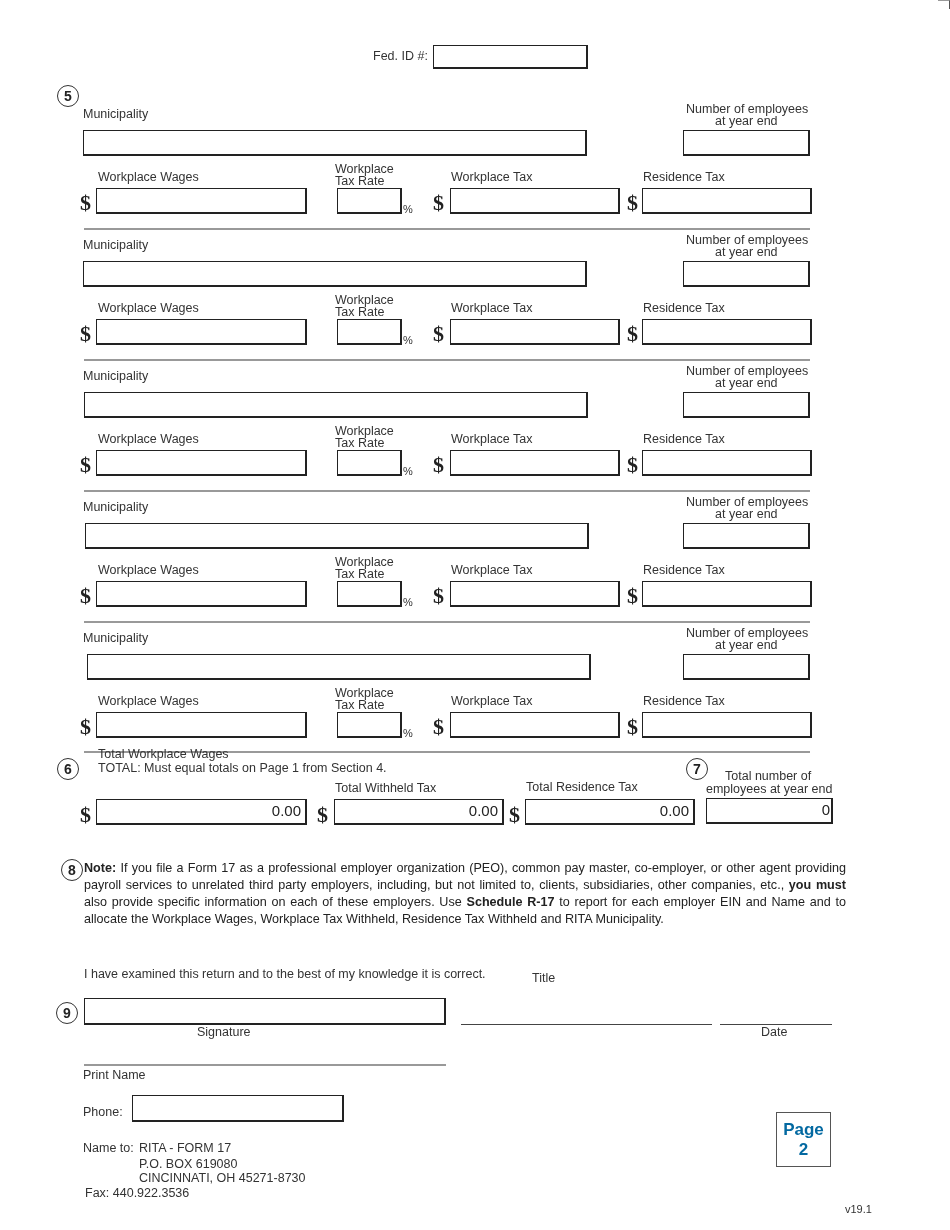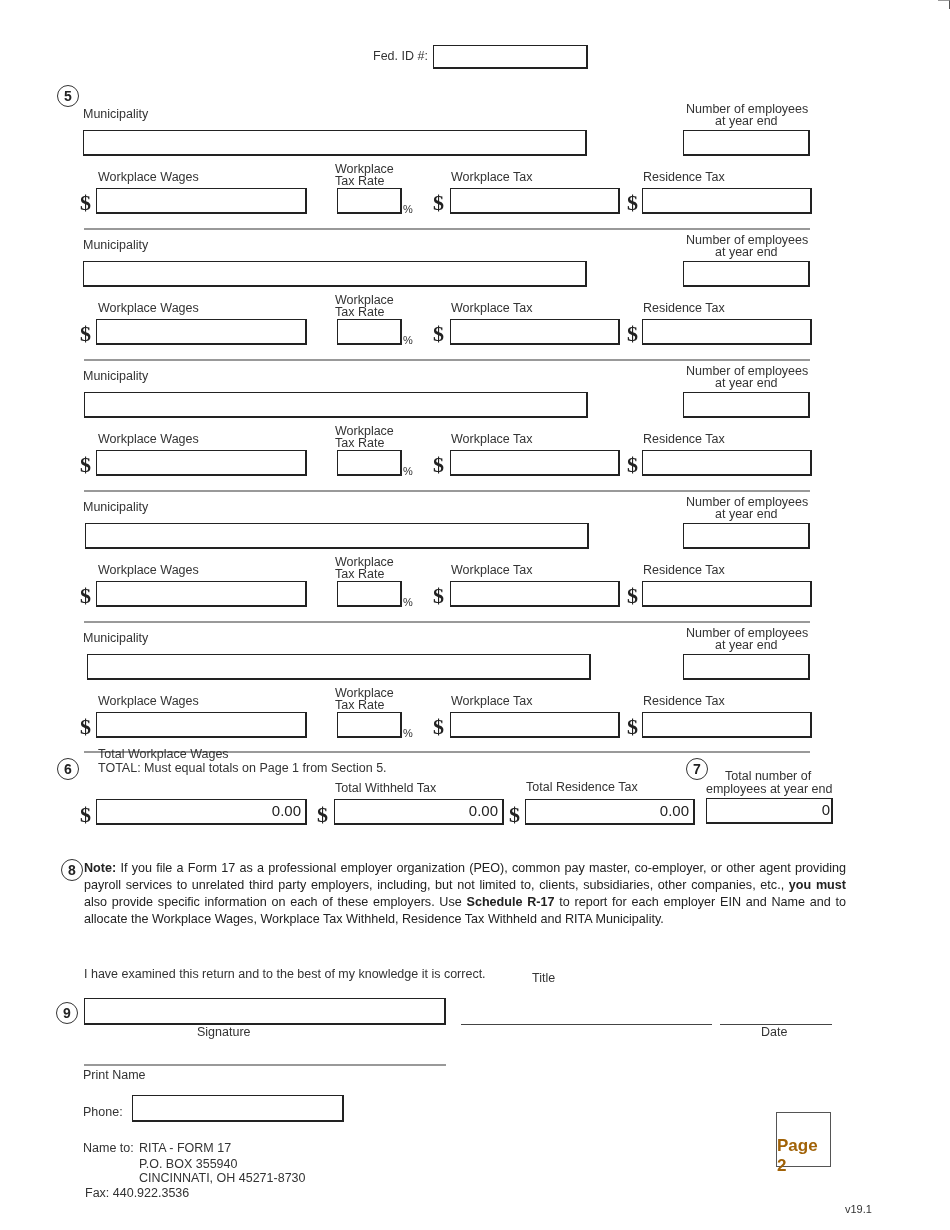--- a/index.html
+++ b/index.html
@@ -8,21 +8,21 @@
   .lbl { position:absolute; font-size:12.5px; color:#333; white-space:nowrap; }
   .lbl2 { position:absolute; font-size:12.5px; color:#333; line-height:12px; }
   .box { position:absolute; border:1.5px solid #222; border-right-width:2px; border-bottom-width:2px; background:#fff; box-sizing:border-box; }
   .dollar { position:absolute; font-family:"Liberation Serif", serif; font-weight:bold; font-size:22px; color:#222; }
   .pct { position:absolute; font-size:11px; color:#333; }
   .circ { position:absolute; width:20px; height:20px; border:1.3px solid #333; border-radius:50%; font-weight:bold; font-size:14px; text-align:center; line-height:20px; color:#222; }
   .hr { position:absolute; height:1.5px; background:#999; }
   .val { position:absolute; right:4px; top:2px; font-size:15px; color:#222; }
   .line { position:absolute; height:1px; background:#444; }
   .note { position:absolute; left:84px; top:860px; width:762px; font-size:12.6px; line-height:17px; color:#222; text-align:justify; }
-  .pagebox { position:absolute; left:776px; top:1112px; width:55px; height:55px; border:1.3px solid #555; box-sizing:border-box; text-align:left; font-weight:bold; font-size:17px; line-height:20px; padding-top:23px; color:#a16207; }
+  .pagebox { position:absolute; left:776px; top:1112px; width:55px; height:55px; border:1.3px solid #555; box-sizing:border-box; text-align:center; font-weight:bold; font-size:17px; line-height:20px; padding-top:7px; color:#0369a1; }
 </style>
 </head>
 <body>
 
 <div class="abs" style="left:938px;top:0;width:11px;height:8px;border-top:1px solid #999;border-right:1px solid #555;"></div>
 
 <span class="lbl" style="left:373px;top:49px;">Fed. ID #:</span>
 <div class="box" style="left:433px;top:45px;width:155px;height:24px;"><span></span></div>
 
 <div class="circ" style="left:57px;top:85px;">5</div>
@@ -150,21 +150,21 @@
 
       <span class="lbl" style="left:643px;top:70px;">Residence Tax</span>
       <span class="dollar" style="left:627px;top:90px;">$</span>
       <div class="box" style="left:642px;top:88px;width:170px;height:26px;"><span></span></div>
 
     </div>
   </div>
 
 <div class="hr" style="left:84px;top:751px;width:726px;"></div>
 <div class="circ" style="left:57px;top:758px;">6</div>
-<span class="lbl" style="left:98px;top:761px;">TOTAL: Must equal totals on Page 1 from Section 5.</span>
+<span class="lbl" style="left:98px;top:761px;">TOTAL: Must equal totals on Page 1 from Section 4.</span>
 
 <span class="lbl" style="left:98px;top:747px;">Total Workplace Wages</span>
 <span class="dollar" style="left:80px;top:802px;">$</span>
 <div class="box" style="left:96px;top:799px;width:211px;height:26px;">
     <span class="val">0.00</span>
   </div>
 
 <span class="lbl" style="left:335px;top:781px;">Total Withheld Tax</span>
 <span class="dollar" style="left:317px;top:802px;">$</span>
 <div class="box" style="left:334px;top:799px;width:170px;height:26px;">
@@ -198,21 +198,21 @@
 <span class="lbl" style="left:761px;top:1025px;">Date</span>
 
 <div class="line" style="left:84px;top:1064px;width:362px;background:#999;height:1.5px;"></div>
 <span class="lbl" style="left:83px;top:1068px;">Print Name</span>
 
 <span class="lbl" style="left:83px;top:1105px;">Phone:</span>
 <div class="box" style="left:132px;top:1095px;width:212px;height:27px;"><span></span></div>
 
 <span class="lbl" style="left:83px;top:1141px;">Name to:</span>
 <span class="lbl" style="left:139px;top:1141px;">RITA - FORM 17</span>
-<span class="lbl" style="left:139px;top:1157px;">P.O. BOX 355940</span>
+<span class="lbl" style="left:139px;top:1157px;">P.O. BOX 619080</span>
 <span class="lbl" style="left:139px;top:1171px;">CINCINNATI, OH 45271-8730</span>
 <span class="lbl" style="left:85px;top:1186px;">Fax: 440.922.3536</span>
 
 <div class="pagebox">
   <div>Page</div>
   <div>2</div>
 </div>
 <span class="lbl" style="left:845px;top:1203px;font-size:11px;">v19.1</span>
 
 </body></html>

